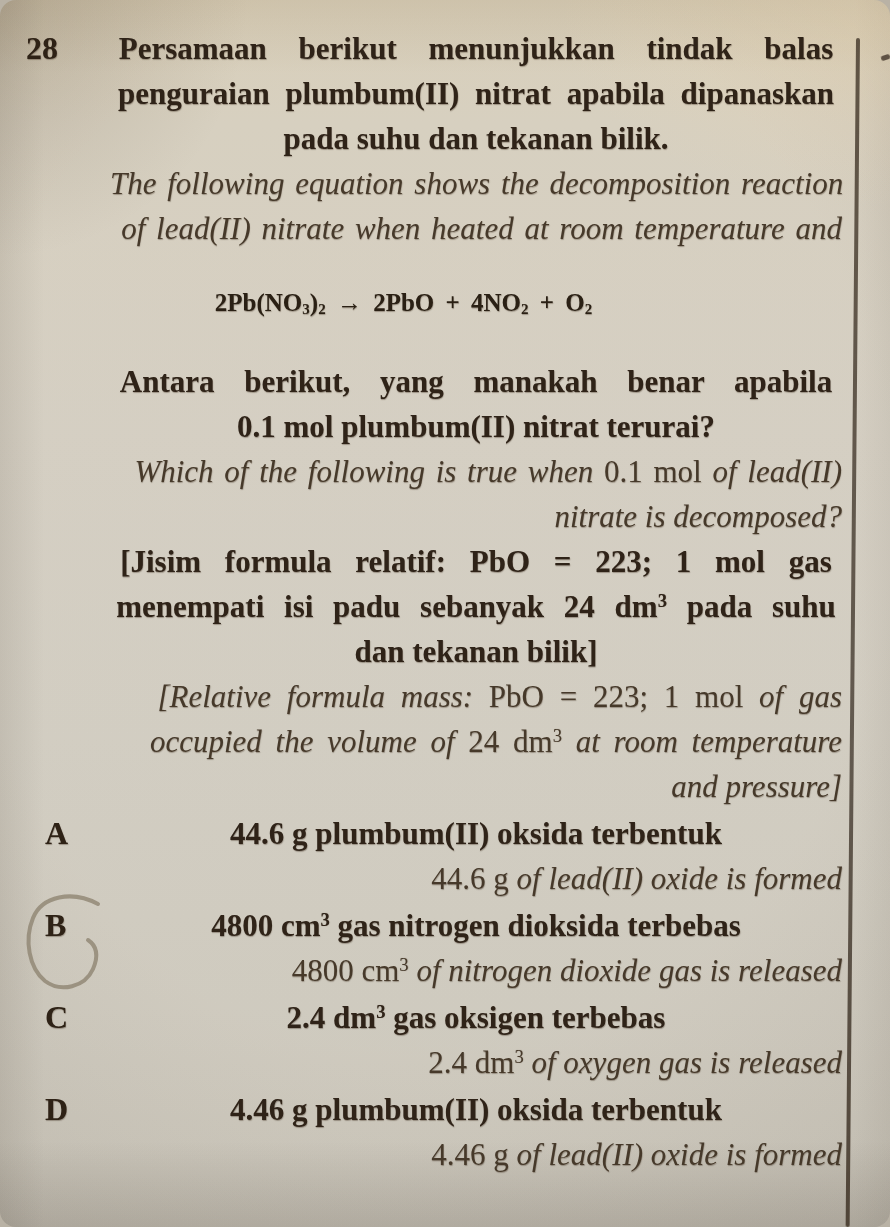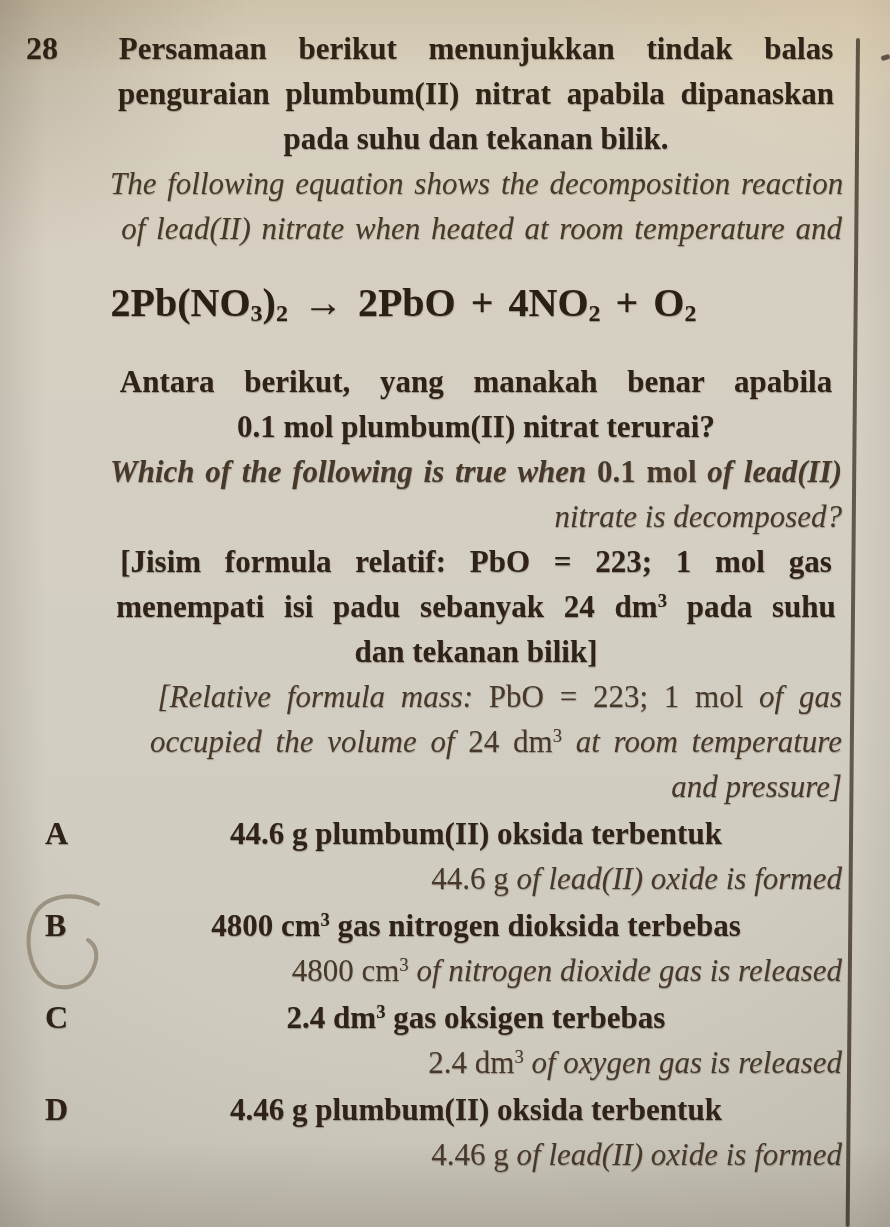--- a/index.html
+++ b/index.html
@@ -10,40 +10,41 @@
     color:#30241a;
     background:
       radial-gradient(40% 30% at 0% 0%, rgba(90,75,55,0.20), transparent 70%),
       radial-gradient(50% 20% at 100% 2%, rgba(233,213,176,0.35), transparent 75%),
       linear-gradient(90deg, rgba(60,48,35,0.10), transparent 5%),
       linear-gradient(270deg, rgba(60,48,35,0.06), transparent 4%),
       linear-gradient(0deg, rgba(55,45,35,0.15), transparent 7%),
       linear-gradient(180deg, rgba(125,103,70,0.12), transparent 6%),
       radial-gradient(130% 110% at 48% 42%, rgba(255,252,245,0.10) 40%, rgba(40,32,24,0.14) 100%),
       linear-gradient(180deg, #d5cab2 0%, #d3cbba 10%, #d0cabd 35%, #cdc8bc 60%, #cac5b9 82%, #c6c1b5 100%);
+    border-radius: 16px;
   }
   .content {
     position:absolute; left:110px; top:26px; width:732px;
     font-size:31px; line-height:45px;
     filter:blur(0.3px);
     text-shadow:0.4px 0.6px 1px rgba(70,55,40,0.40);
   }
   .line { white-space:nowrap; display:block; }
   .ms { font-weight:700; color:#2f2318;text-align:center; }
   .en { font-style:italic; color:#46392a; font-weight:400;text-align:right; }
   .up { font-style:normal; }
   sub, sup { font-size:0.60em; line-height:0; letter-spacing:0; }
   sub { vertical-align:-0.22em; }
   sup { vertical-align:0.55em; }
   .qnum {
     position:absolute; left:-84px; top:0; font-weight:700; font-size:32px; color:#2e2216;
   }
   .equation {
     display:block; margin:29px 0 33px 0; height:46px; line-height:46px;
-    font-weight:700; font-size:40px; color:#2a2014;
+    font-weight:700; font-size:25px; color:#2a2014;
     text-align:center; padding-right:145px; word-spacing:5px; white-space:nowrap;
   }
   .opt { position:relative; margin-top:2px; }
   .opt-letter {
     position:absolute; left:-65px; top:0; width:50px;
     font-weight:700; font-size:32px; color:#2e2216;
   }
   .pencil-svg { position:absolute; left:-88px; top:-15px; width:94px; height:106px; overflow:visible; }
   .divider {
     position:absolute; left:856px; top:38px; width:3.5px; height:1189px;
@@ -74,21 +75,21 @@
         <div class="line" style="word-spacing: 3px;"><span>of lead(II) nitrate when heated at room temperature and</span></div>
       </div>
 
     <div class="equation"><span>2Pb(NO</span><sub>3</sub><span>)</span><sub>2</sub><span> → 2PbO + 4NO</span><sub>2</sub><span> + O</span><sub>2</sub></div>
 
     <div class="ms">
         <div class="line" style="word-spacing: 22px;"><span>Antara berikut, yang manakah benar apabila</span></div>
         <div class="line"><span>0.1 mol plumbum(II) nitrat terurai?</span></div>
       </div>
     <div class="en">
-        <div class="line" style="word-spacing: 3px; font-weight: bold;"><span>Which of the following is true when </span><span class="up">0.1 mol</span><span> of lead(II)</span></div>
+        <div class="line" style="word-spacing: 3px;"><span>Which of the following is true when </span><span class="up">0.1 mol</span><span> of lead(II)</span></div>
         <div class="line"><span>nitrate is decomposed?</span></div>
       </div>
 
     <div class="ms">
         <div class="line" style="word-spacing: 16px;"><span>[Jisim formula relatif: PbO = 223; 1 mol gas</span></div>
         <div class="line" style="word-spacing: 12px;"><span>menempati isi padu sebanyak 24 dm</span><sup>3</sup><span> pada suhu</span></div>
         <div class="line"><span>dan tekanan bilik]</span></div>
       </div>
     <div class="en">
         <div class="line" style="word-spacing: 8px;"><span>[Relative formula mass: </span><span class="up">PbO = 223; 1 mol</span><span> of gas</span></div>

